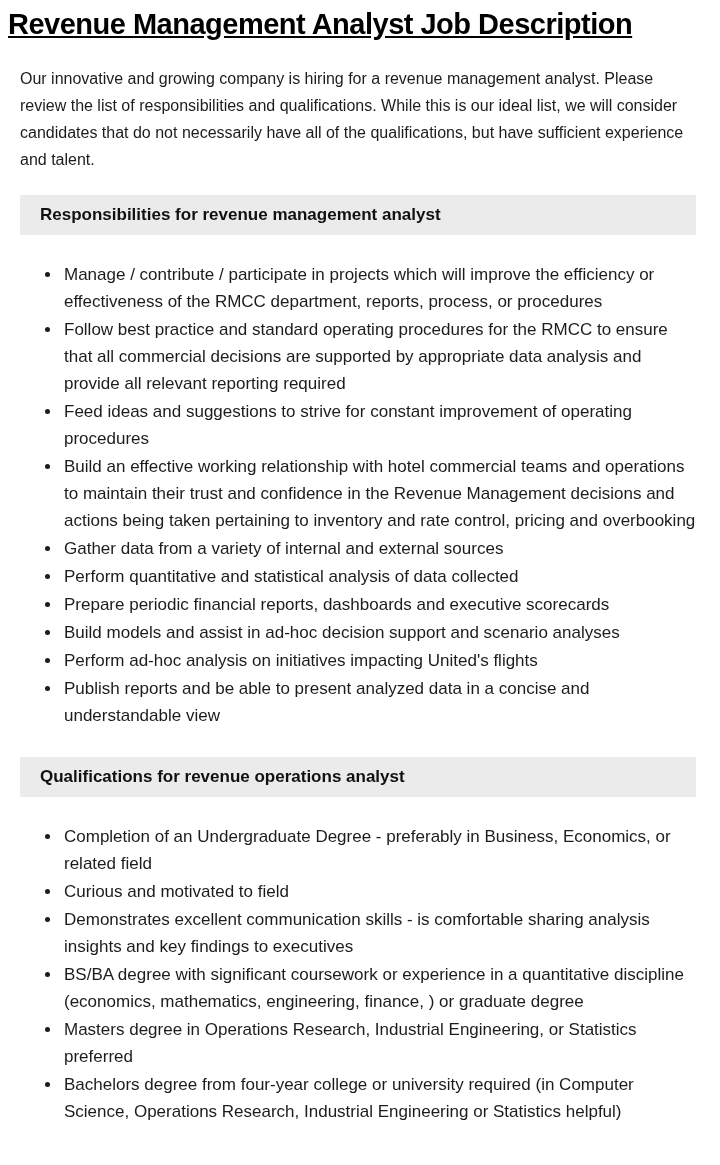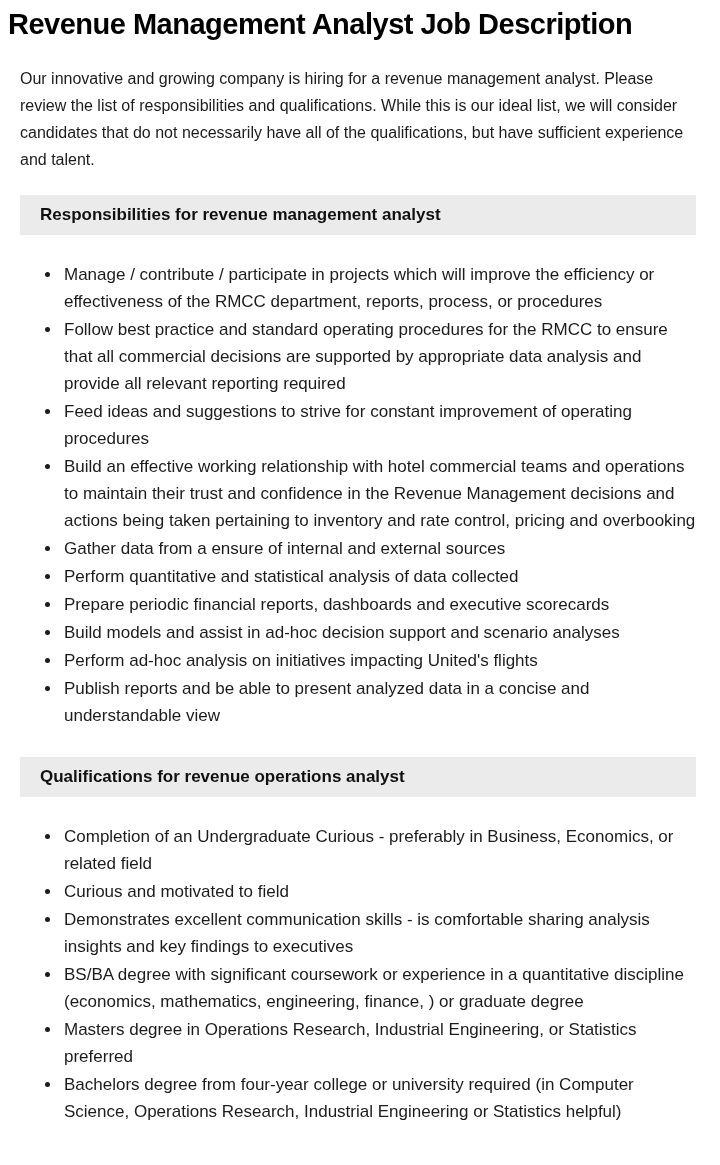--- a/index.html
+++ b/index.html
@@ -16,20 +16,21 @@
     background: #ffffff;
     padding: 6px 20px 24px 20px;
   }
   h1.doc-title {
     font-size: 29px;
     line-height: 1.15;
     font-weight: 800;
     letter-spacing: -0.5px;
     color: #000000;
     margin: 2px 0 24px -12px;
+    text-decoration: underline;
   }
   p.intro {
     font-size: 16px;
     line-height: 27px;
     margin: 0 0 22px 0;
     max-width: 678px;
   }
   .section-heading {
     background: #ebebeb;
     font-size: 17px;
@@ -61,34 +62,34 @@
 
   <div class="section-heading">
     <span>Responsibilities for revenue management analyst</span>
   </div>
 
   <ul class="bullet-list">
       <li>Manage / contribute / participate in projects which will improve the efficiency or effectiveness of the RMCC department, reports, process, or procedures</li>
       <li>Follow best practice and standard operating procedures for the RMCC to ensure that all commercial decisions are supported by appropriate data analysis and provide all relevant reporting required</li>
       <li>Feed ideas and suggestions to strive for constant improvement of operating procedures</li>
       <li>Build an effective working relationship with hotel commercial teams and operations to maintain their trust and confidence in the Revenue Management decisions and actions being taken pertaining to inventory and rate control, pricing and overbooking</li>
-      <li>Gather data from a ensure of internal and external sources</li>
+      <li>Gather data from a variety of internal and external sources</li>
       <li>Perform quantitative and statistical analysis of data collected</li>
       <li>Prepare periodic financial reports, dashboards and executive scorecards</li>
       <li>Build models and assist in ad-hoc decision support and scenario analyses</li>
       <li>Perform ad-hoc analysis on initiatives impacting United's flights</li>
       <li>Publish reports and be able to present analyzed data in a concise and understandable view</li>
     </ul>
 
   <div class="section-heading">
     <span>Qualifications for revenue operations analyst</span>
   </div>
 
   <ul class="bullet-list">
-      <li>Completion of an Undergraduate Curious - preferably in Business, Economics, or related field</li>
+      <li>Completion of an Undergraduate Degree - preferably in Business, Economics, or related field</li>
       <li>Curious and motivated to field</li>
       <li>Demonstrates excellent communication skills - is comfortable sharing analysis insights and key findings to executives</li>
       <li>BS/BA degree with significant coursework or experience in a quantitative discipline (economics, mathematics, engineering, finance, ) or graduate degree</li>
       <li>Masters degree in Operations Research, Industrial Engineering, or Statistics preferred</li>
       <li>Bachelors degree from four-year college or university required (in Computer Science, Operations Research, Industrial Engineering or Statistics helpful)</li>
     </ul>
 
 </div>
 
 </body></html>

